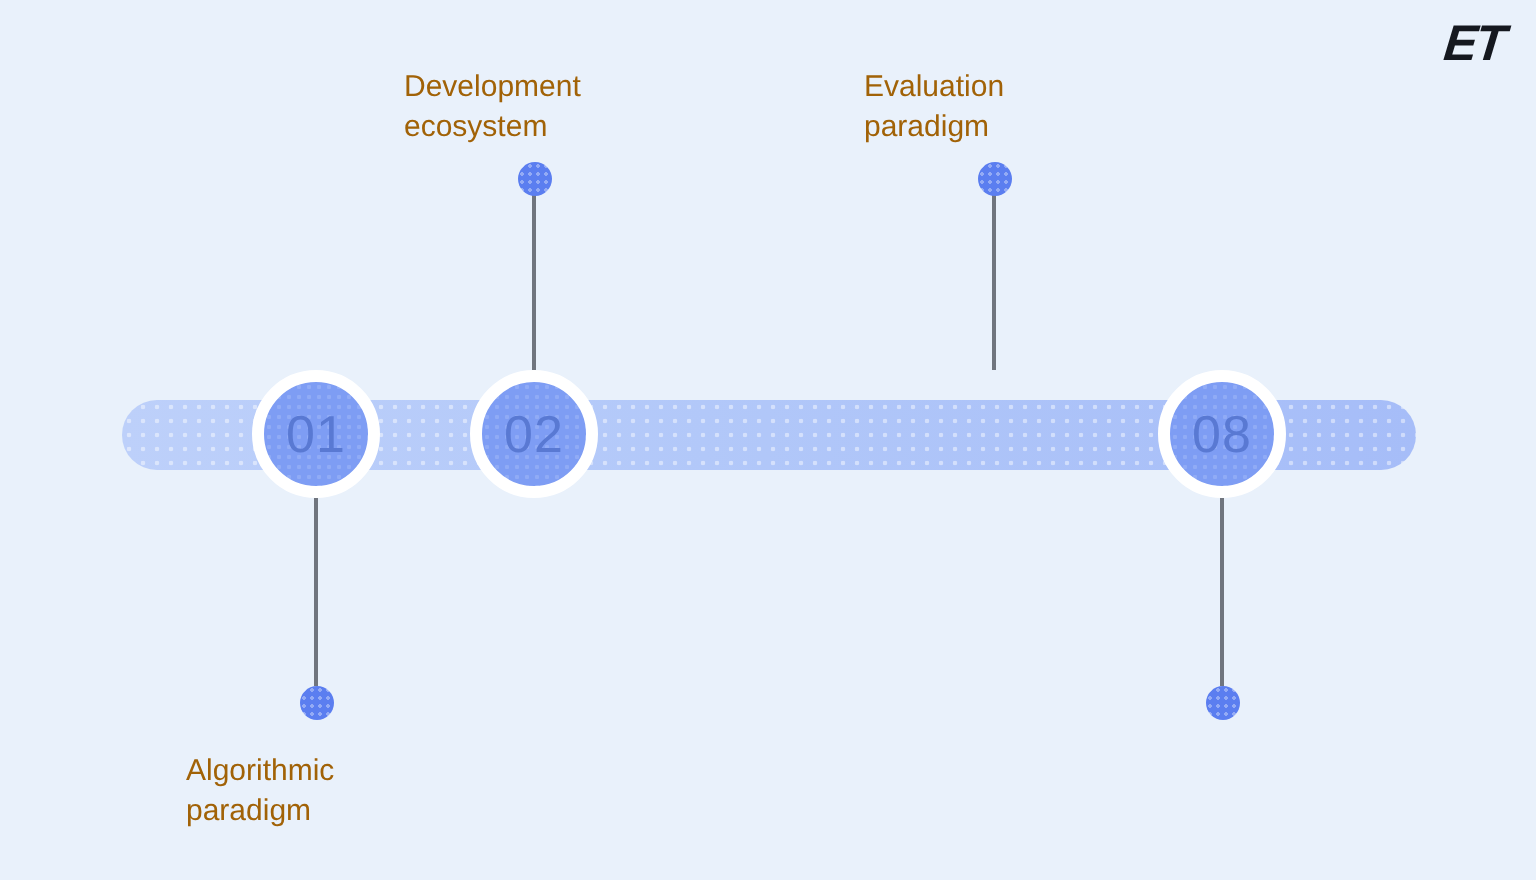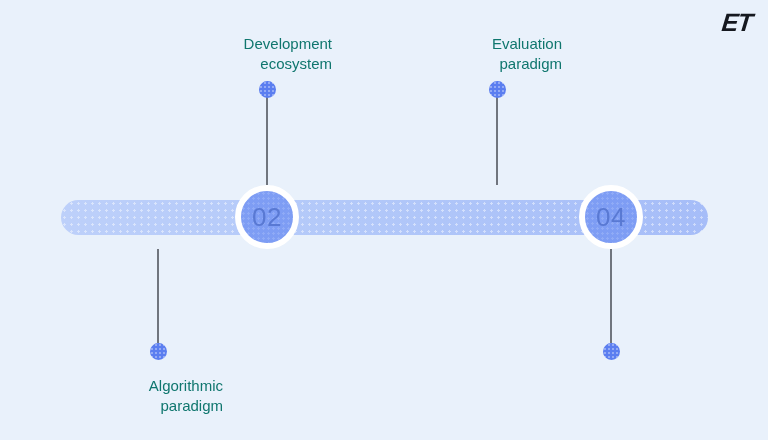--- a/index.html
+++ b/index.html
@@ -99,39 +99,42 @@
     background-size: 4px 4px;
     z-index: 2;
   }
   .dot.above { top: 81px; }
   .dot.below { top: 343px; }
 
   .label {
     position: absolute;
     left: 15px;
     width: 130px;
-    text-align: right;
+    text-align: left;
     font-size: 15px;
     font-weight: 500;
     line-height: 1.32;
-    color: #0f766e;
+    color: #a16207;
   }
   .label.above { top: 34px; }
   .label.below { top: 376px; }
 </style>
 </head>
 <body>
 
 <div class="stage">
 
   <div class="logo">ET</div>
 
   <div class="bar"></div>
 
   <div class="step step-1">
+    <div class="circle">
+      <span class="num">01</span>
+    </div>
     <div class="vline below"></div>
     <div class="dot below"></div>
     <div class="label below">Algorithmic paradigm</div>
   </div>
 
   <div class="step step-2">
     <div class="label above">Development ecosystem</div>
     <div class="dot above"></div>
     <div class="vline above"></div>
     <div class="circle">
@@ -141,19 +144,19 @@
 
 
   <div class="step step-4">
     <div class="label above">Evaluation paradigm</div>
     <div class="dot above"></div>
     <div class="vline above"></div>
   </div>
 
   <div class="step step-5">
     <div class="circle">
-      <span class="num">04</span>
+      <span class="num">08</span>
     </div>
     <div class="vline below"></div>
     <div class="dot below"></div>
   </div>
 
 </div>
 
 </body></html>

